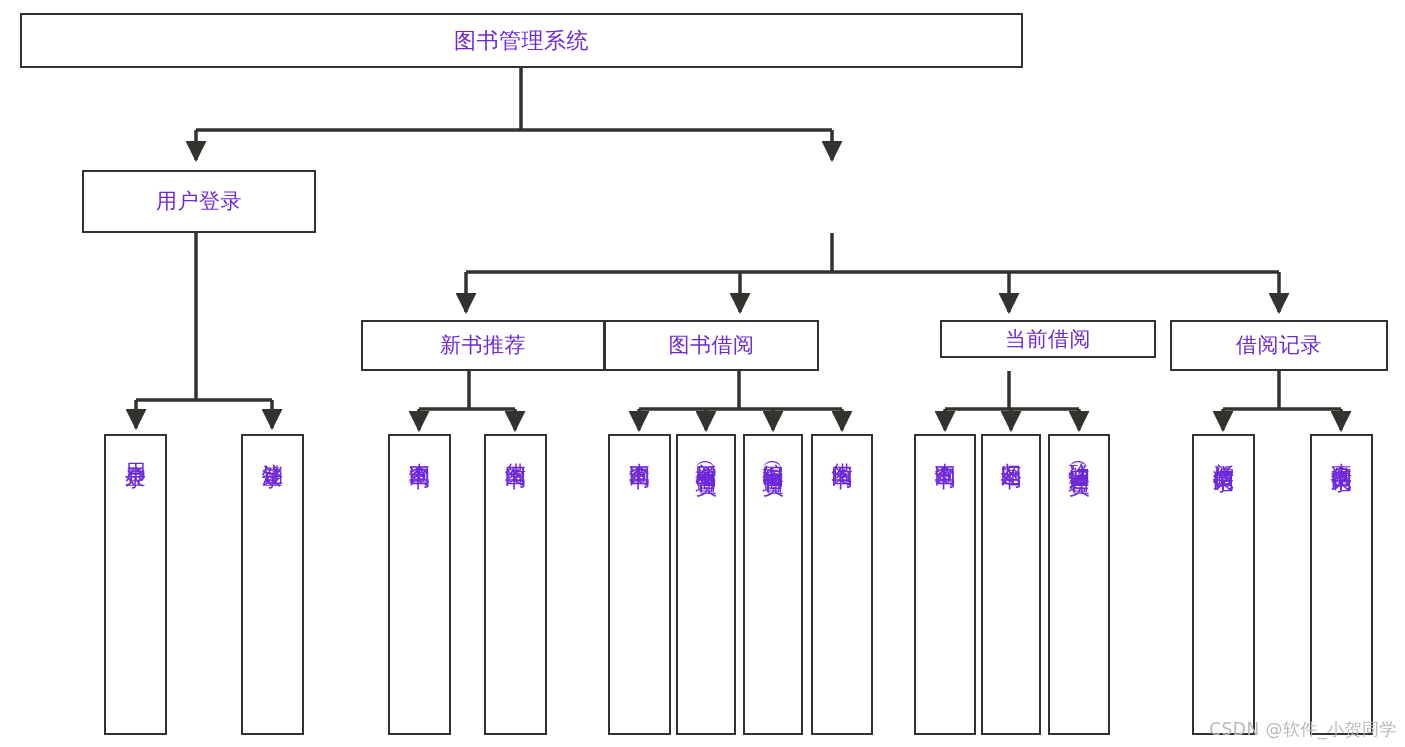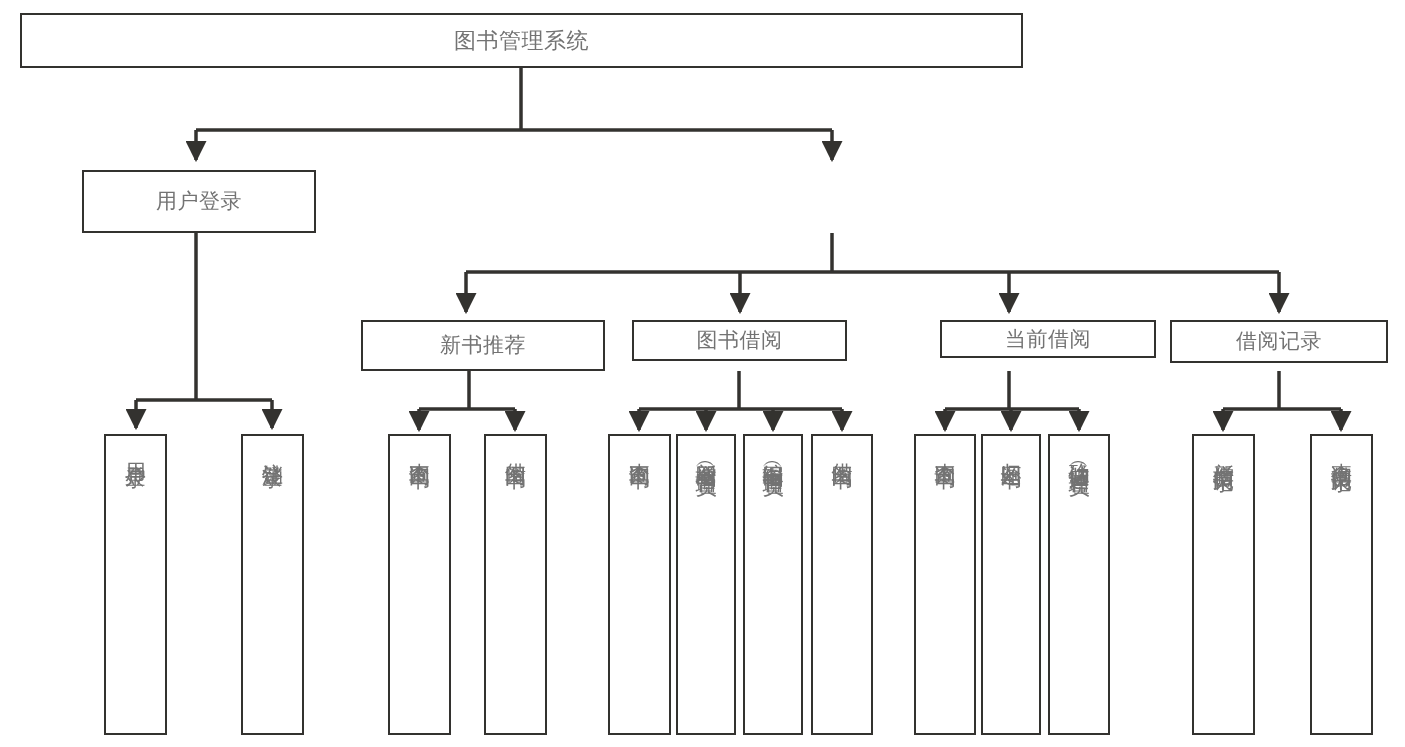--- a/index.html
+++ b/index.html
@@ -26,21 +26,21 @@
     pointer-events: none;
   }
   .node {
     position: absolute;
     box-sizing: border-box;
     background: #ffffff;
     border: 2px solid #33322f;
     display: flex;
     align-items: center;
     justify-content: center;
-    color: #737373;
+    color: #6d28d9;
     z-index: 2;
   }
   .node .label {
     font-size: 21px;
     line-height: 1.15;
     letter-spacing: 0.5px;
     white-space: nowrap;
   }
   .node.leaf .label {
     writing-mode: vertical-rl;
@@ -127,27 +127,27 @@
     <span class="label">图书管理系统</span>
   </div>
 
   <div class="node" style="left:82px; top:170px; width:234px; height:63px;">
     <span class="label">用户登录</span>
   </div>
 
   <div class="node" style="left:361px; top:320px; width:244px; height:51px;">
     <span class="label">新书推荐</span>
   </div>
-  <div class="node" style="left:632px; top:320px; width:215px; height:41px;">
+  <div class="node" style="left:604px; top:320px; width:215px; height:51px;">
     <span class="label">图书借阅</span>
   </div>
   <div class="node" style="left:940px; top:320px; width:216px; height:38px;">
     <span class="label">当前借阅</span>
   </div>
-  <div class="node" style="left:1170px; top:320px; width:218px; height:43px;">
+  <div class="node" style="left:1170px; top:320px; width:218px; height:51px;">
     <span class="label">借阅记录</span>
   </div>
 
   <div class="node leaf" style="left:104px; top:434px; width:63px; height:301px;">
     <span class="label">用户登录</span>
   </div>
   <div class="node leaf" style="left:241px; top:434px; width:63px; height:301px;">
     <span class="label">注销登录</span>
   </div>
 
@@ -181,14 +181,15 @@
     <span class="label">确认归还（管理员）</span>
   </div>
 
   <div class="node leaf" style="left:1192px; top:434px; width:63px; height:301px;">
     <span class="label">新增借阅记录</span>
   </div>
   <div class="node leaf" style="left:1310px; top:434px; width:63px; height:301px;">
     <span class="label">查询借阅记录</span>
   </div>
 
+  <div class="watermark">CSDN @软件_小贺同学</div>
 
 </div>
 
 </body></html>

